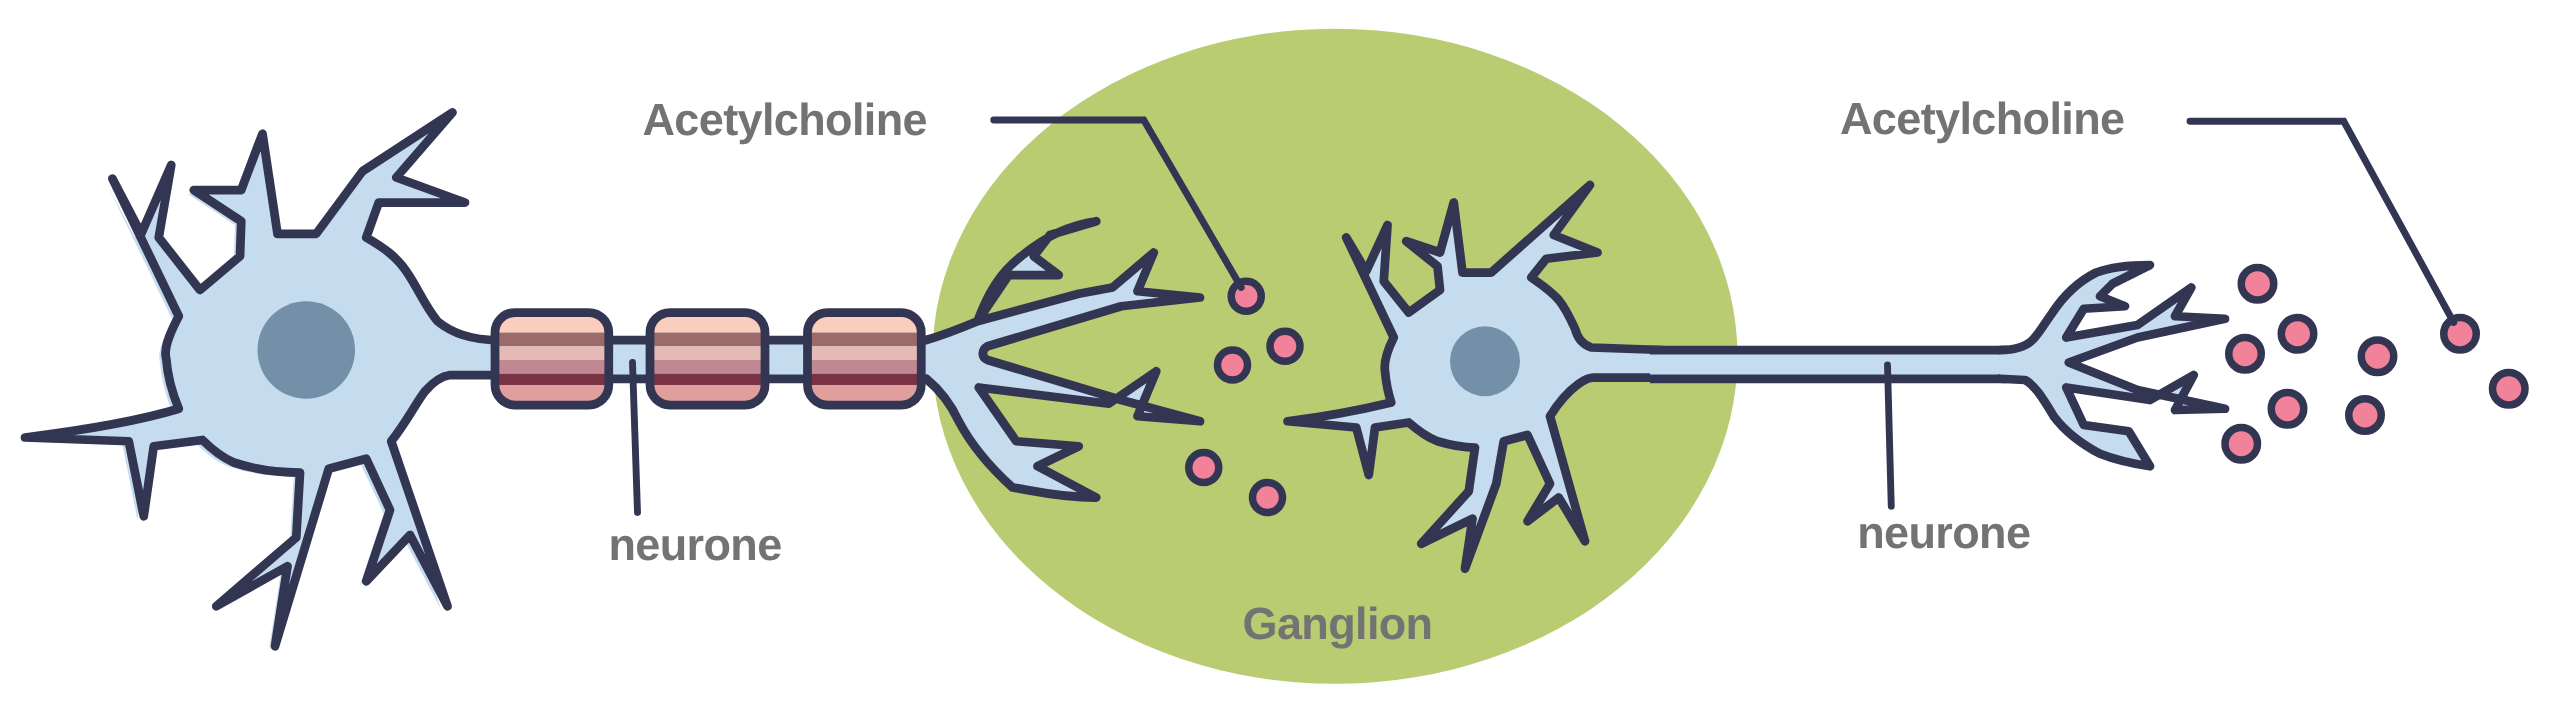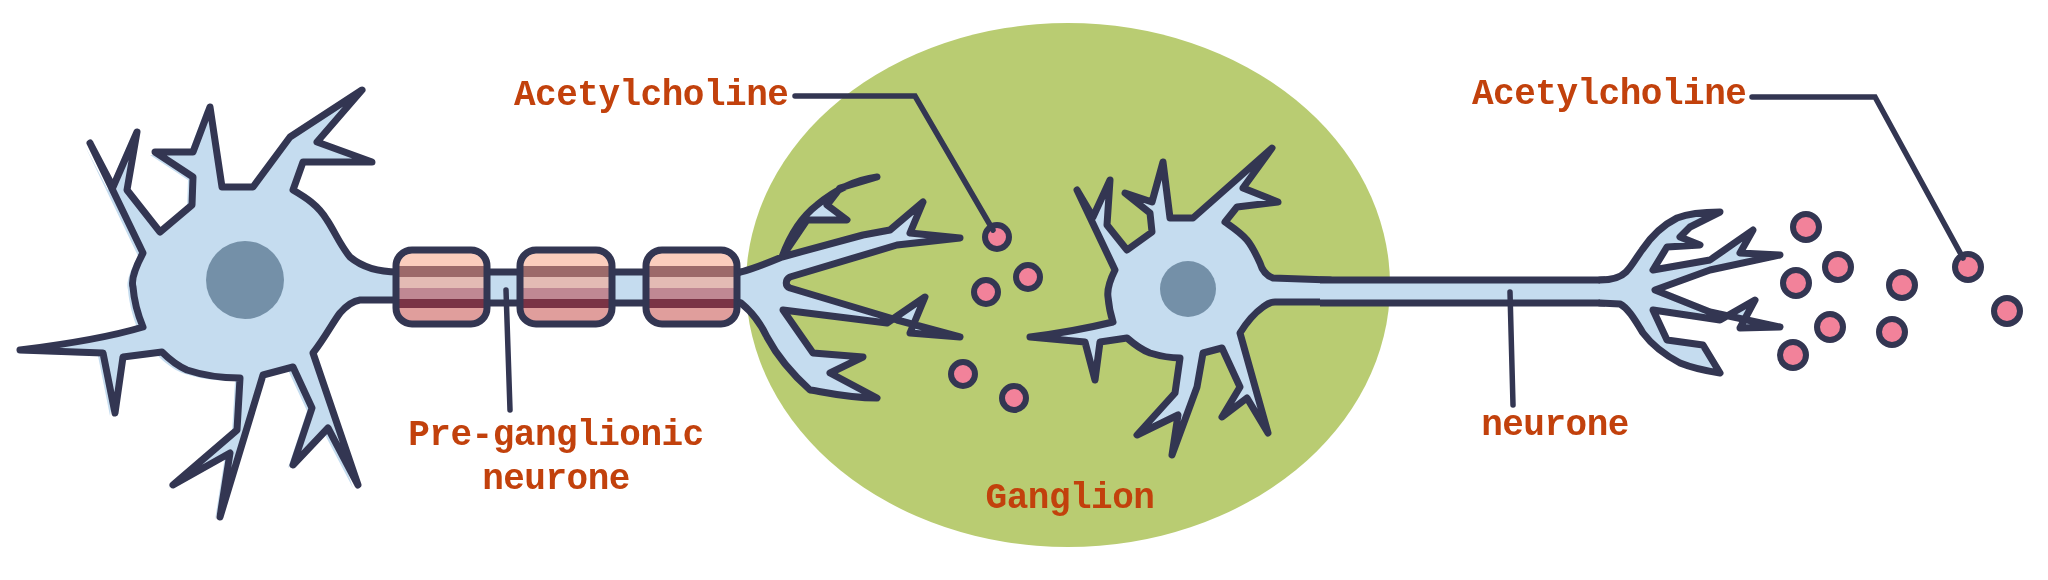--- a/index.html
+++ b/index.html
@@ -1,23 +1,23 @@
 <!DOCTYPE html>
 <html><head>
 <meta charset="utf-8">
 <style>
   html, body { margin: 0; padding: 0; background: #ffffff; }
   body { width: 2048px; height: 580px; overflow: hidden; position: relative; }
   #stage { position: absolute; left: 0; top: 0; width: 2048px; height: 580px; }
   svg { position: absolute; left: 0; top: 0; }
   .label {
     position: absolute;
-    font-family: Liberation Mono, monospace;
+    font-family: Liberation Sans, sans-serif;
     font-weight: bold;
-    color: #c2410c;
+    color: #737373;
     white-space: nowrap;
     line-height: 44px;
     letter-spacing: -0.5px;
   }
   .label.center { text-align: center; }
   .outline { fill: none; stroke: #333652; stroke-width: 7; stroke-linejoin: round; stroke-linecap: round; }
   .leader { fill: none; stroke: #333652; stroke-width: 5.5; stroke-linejoin: miter; stroke-linecap: round; }
 </style>
 </head>
 <body>
@@ -144,21 +144,20 @@
 
     <polyline class="leader" points="795,96 915,96 993,230"></polyline>
     <polyline class="leader" points="1752,97 1875,97 1963,258"></polyline>
   </svg>
 
   <div class="label" style="left:514px; top:74px; font-size:36px;">Acetylcholine</div>
 
   <div class="label" style="left:1472px; top:73px; font-size:36px;">Acetylcholine</div>
 
   <div class="label center" style="left:406px; top:414px; width:300px; font-size:36px;">
-    <div>Pre-ganglionic</div>
     <div>neurone</div>
   </div>
 
   <div class="label center" style="left:970px; top:477px; width:200px; font-size:36px;">Ganglion</div>
 
   <div class="label center" style="left:1395px; top:404px; width:320px; font-size:36px;">
     <div>neurone</div>
   </div>
 </div>
 

